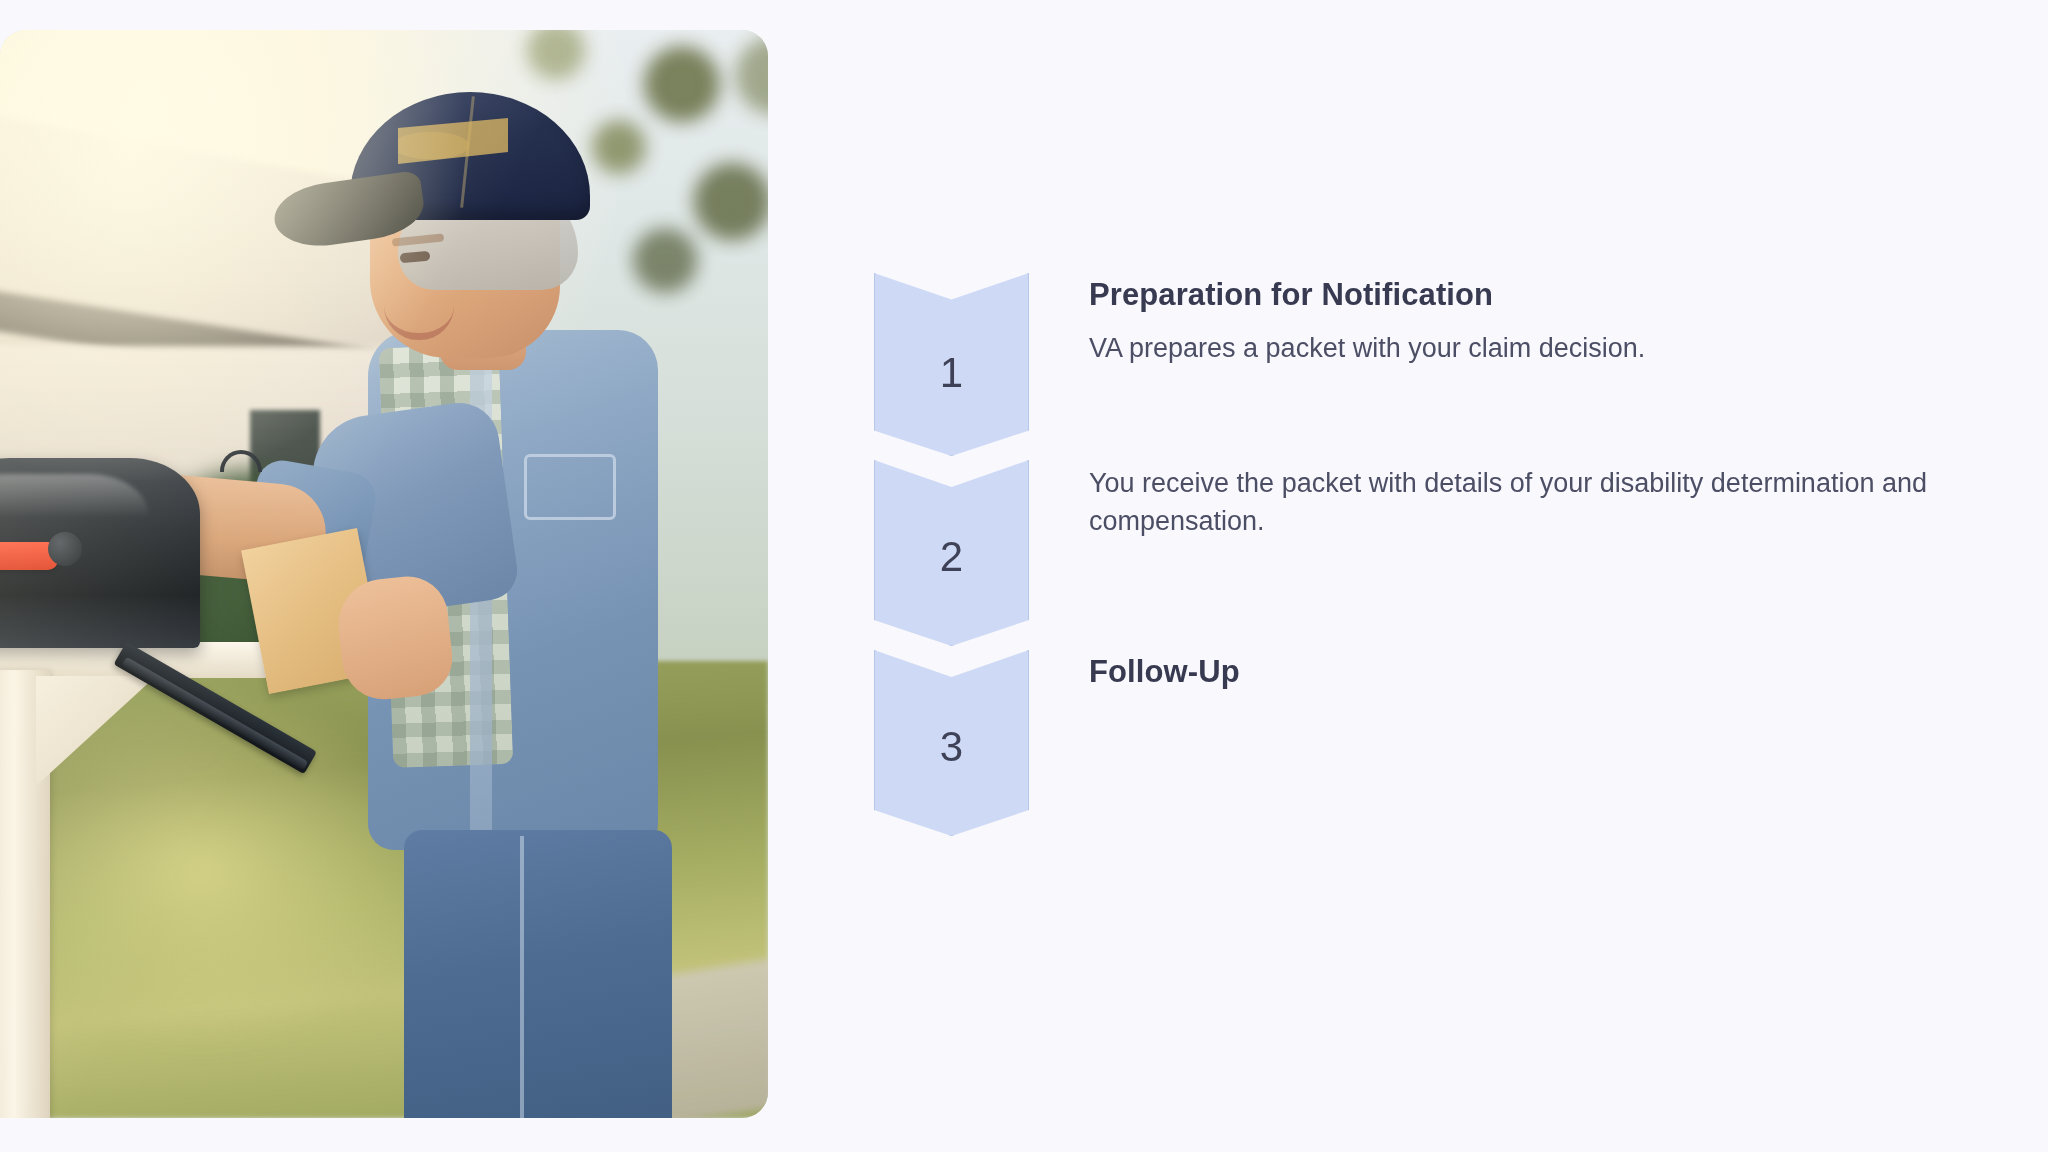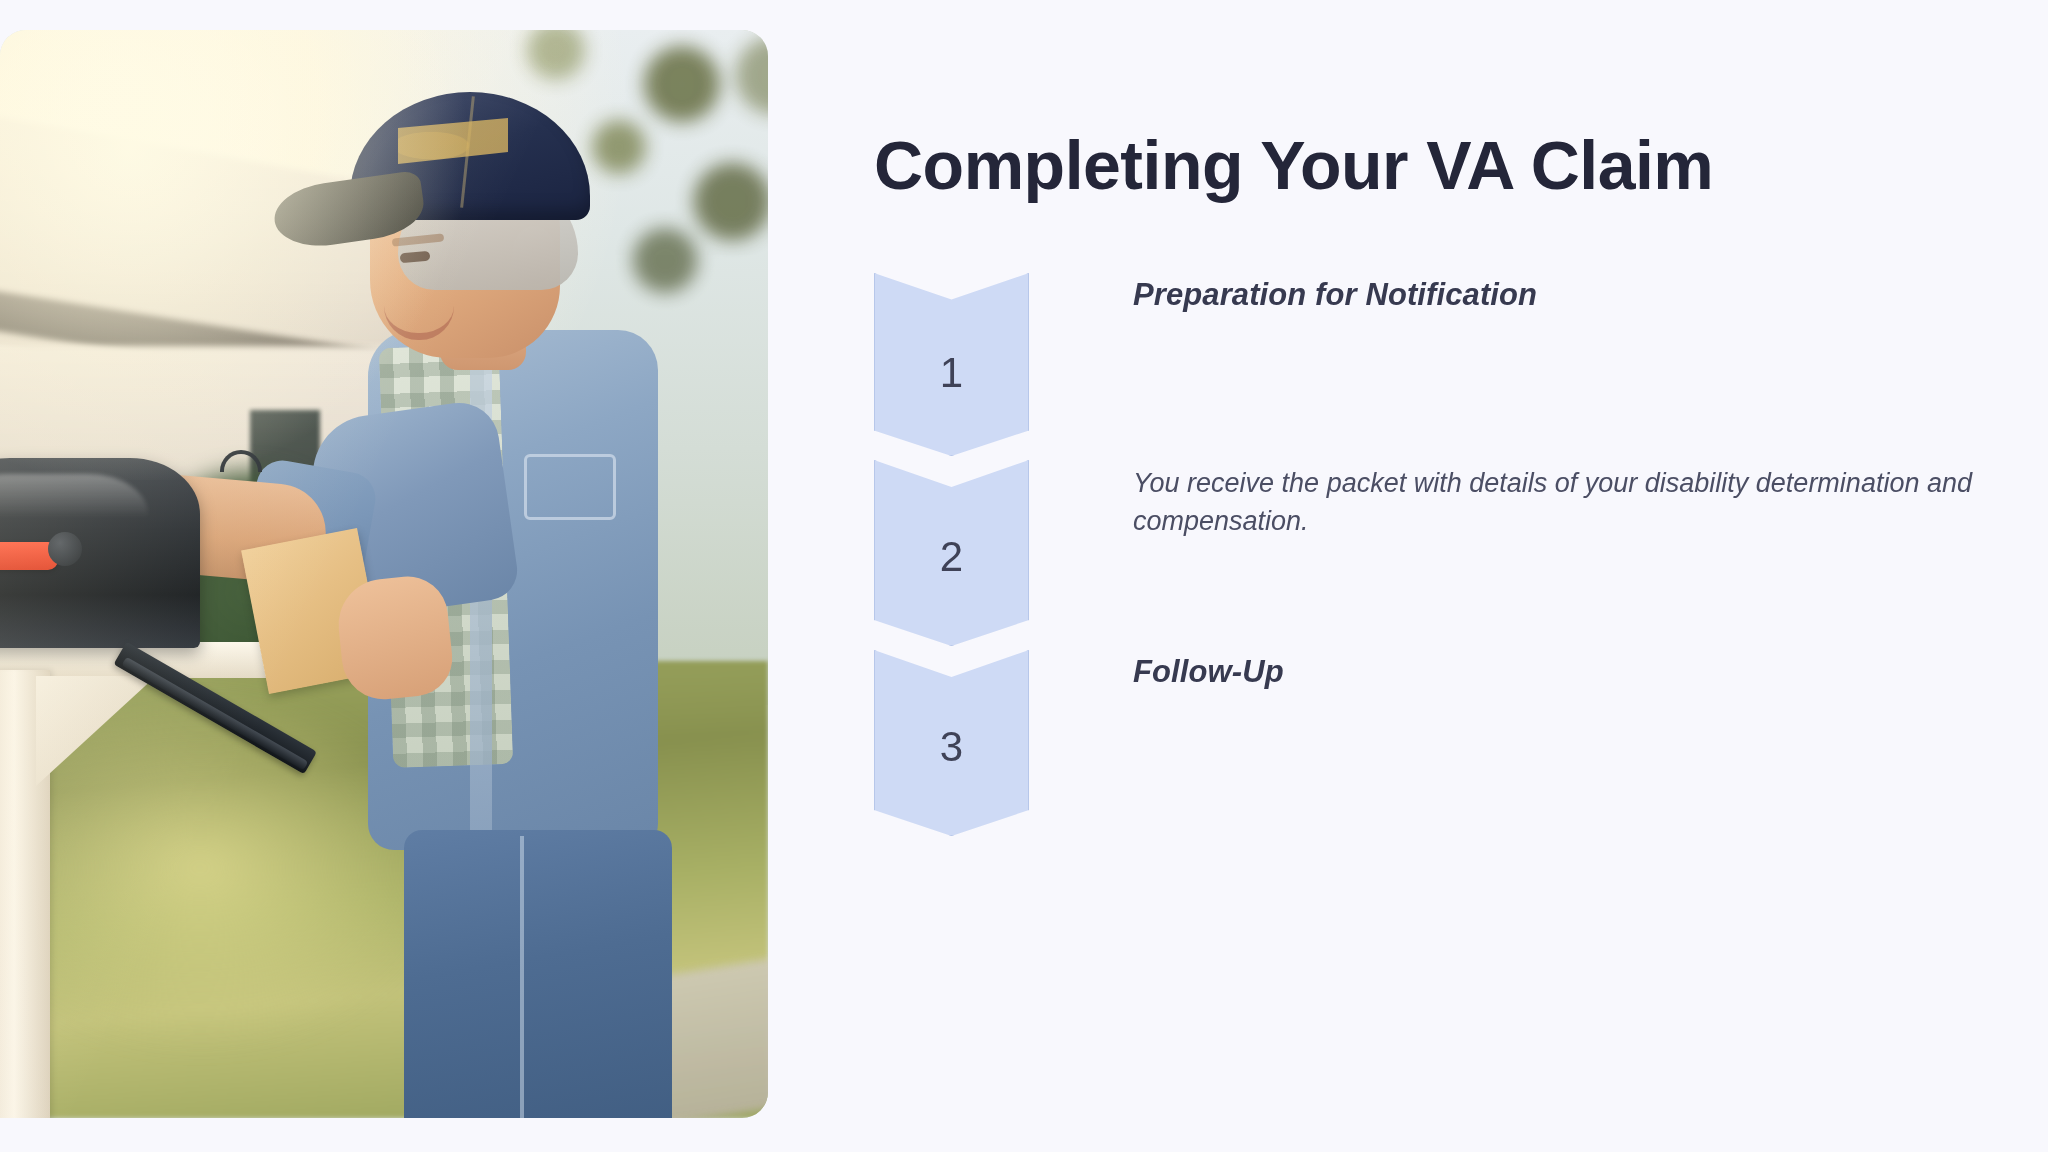--- a/index.html
+++ b/index.html
@@ -331,21 +331,21 @@
     font-size:42px;
     font-weight:500;
     color:#3f4257;
     line-height:1;
     user-select:none;
   }
   .chev-1 .chev-num { transform:translateY(8px); }
   .chev-2 .chev-num { transform:translateY(4px); }
   .chev-3 .chev-num { transform:translateY(4px); }
 
-  .step-text { padding-left:104px; padding-top:4px;font-style:italic; }
+  .step-text { padding-left:60px; padding-top:4px; }
   .step-title {
     font-size:31px;
     font-weight:700;
     color:#373a50;
     letter-spacing:.1px;
     margin-bottom:16px;
     white-space:nowrap;
   }
   .step-desc {
     font-size:27px;
@@ -410,30 +410,30 @@
     <div class="cap-logo"></div>
     <div class="cap-brim"></div>
 
     <div class="sun-glow"></div>
     <div class="photo-warm"></div>
   </div>
 </div>
 
 <div class="content">
 
-  <h1 class="page-title">Completing Your VA Claim</h1>
 
   <div class="steps">
 
     <div class="step">
       <div class="chevron chev-1">
         <span class="chev-num">1</span>
       </div>
       <div class="step-text">
         <div class="step-title">Preparation for Notification</div>
+        <div class="step-desc">VA prepares a packet with your claim decision.</div>
       </div>
     </div>
 
     <div class="step">
       <div class="chevron chev-2">
         <span class="chev-num">2</span>
       </div>
       <div class="step-text">
         <div class="step-desc">You receive the packet with details of your disability determination and compensation.</div>
       </div>

